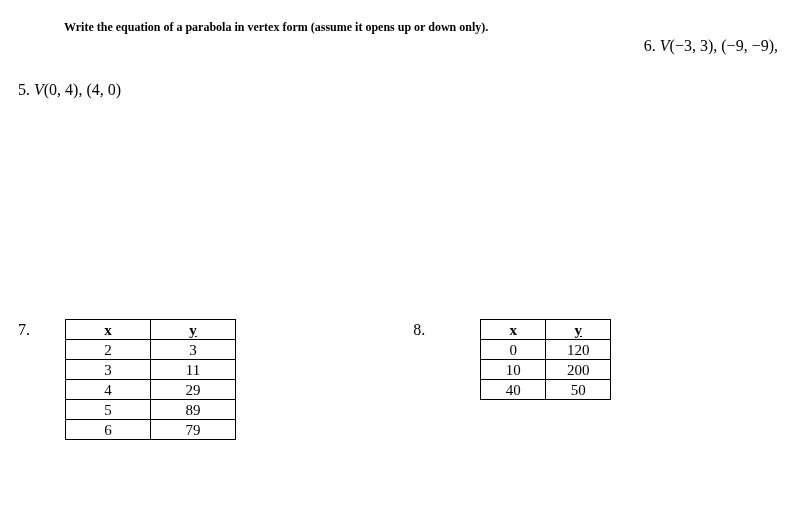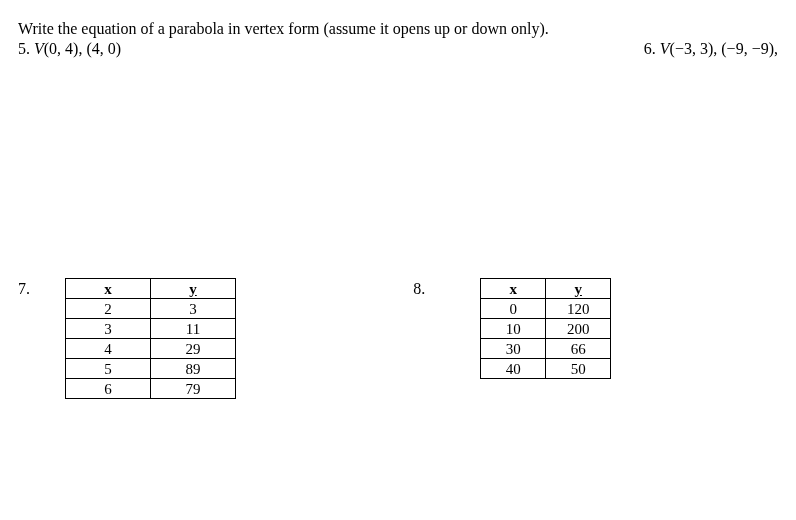--- a/index.html
+++ b/index.html
@@ -11,30 +11,32 @@
       width: 796px;
       height: 520px;
       font-family: 'Times New Roman', Times, serif;
       font-size: 16px;
       color: #000;
       background: #fff;
       padding: 20px 18px;
       position: relative;
     }
     .instruction {
-      font-weight: normal;
-      font-size: 16px;
+      font-weight: bold;
+      font-size: 12px;
       margin-bottom: 2px;
+      margin-left: 46px;
     }
     .problems-row {
       display: flex;
       width: 100%;
     }
     .problem-col-left {
       width: 52%;
+      margin-top: 44px;
     }
     .problem-col-right {
       width: 48%;
       text-align: right;
     }
     .problem-text {
       font-size: 16px;
     }
     .italic {
       font-style: italic;
@@ -153,24 +155,20 @@
         </tr>
         <tr>
           <td>0</td>
           <td>120</td>
         </tr>
         <tr>
           <td>10</td>
           <td>200</td>
         </tr>
         <tr>
-          <td>30</td>
-          <td>66</td>
-        </tr>
-        <tr>
           <td>40</td>
           <td>50</td>
         </tr>
       </tbody>
         </table>
     </div>
   </div>
 </div>
 
 </body></html>

